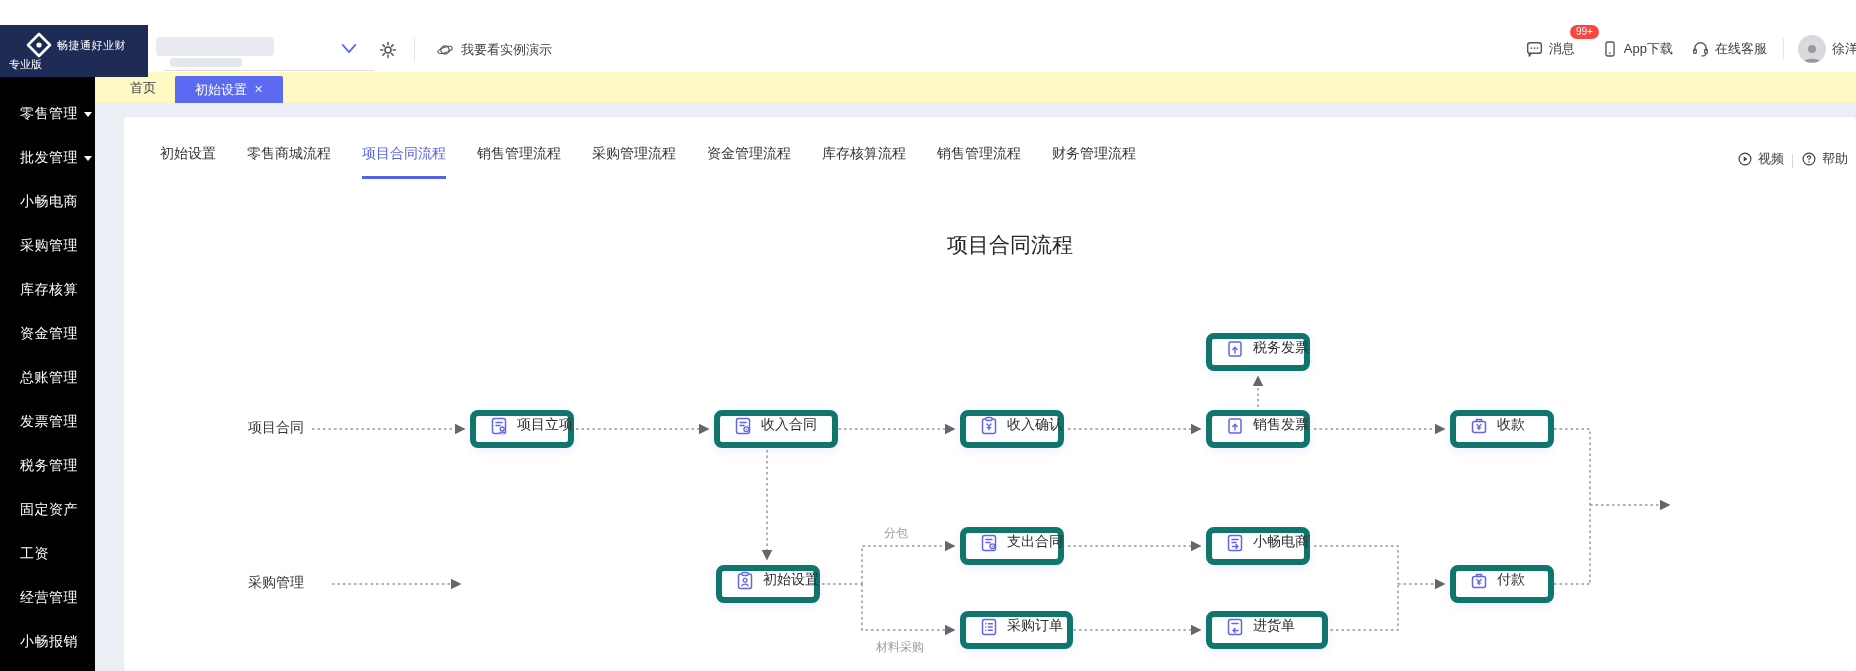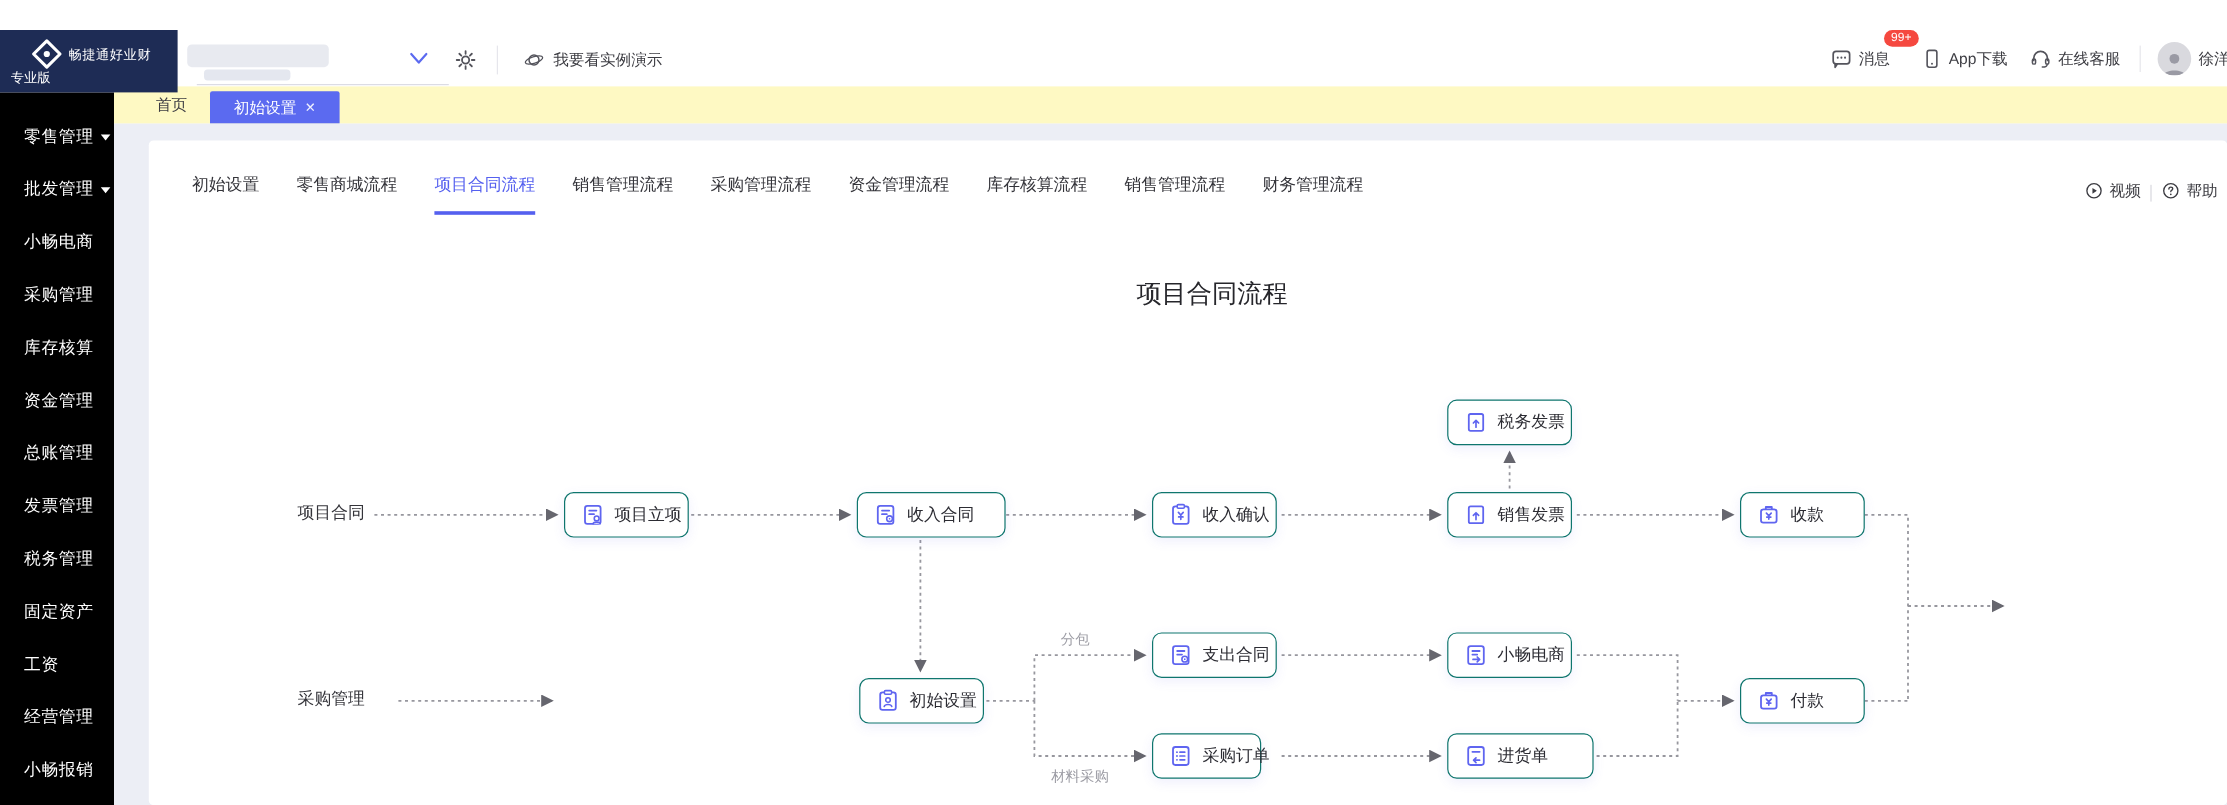--- a/index.html
+++ b/index.html
@@ -58,22 +58,22 @@
   .subtab{font-size:14px;color:#34343a;padding-bottom:13px;border-bottom:3px solid transparent;
           cursor:pointer;white-space:nowrap}
   .subtab.active{color:#5560ef;border-bottom-color:#5560ef}
   .help-controls{right:8px;top:33px;display:flex;align-items:flex-end;gap:8px;font-size:13px;color:#3c3c42}
   .hc{display:flex;align-items:center;gap:5px;cursor:pointer}
   .hc-sep{width:1px;height:14px;background:#d8d8de}
 
   .flow-title{left:886px;top:114px;transform:translateX(-50%);font-size:21px;font-weight:500;color:#26262b;white-space:nowrap}
 
   
-  .node{height:38px;background:#fff;border:1px solid #0f766e;border-radius:8px;
-        box-shadow:0 3px 10px rgba(95,101,240,.10);display:flex;align-items:center;gap:8px;
+  .node{height:38px;background:#fff;border:6px solid #0f766e;border-radius:8px;
+        box-shadow:0 3px 10px rgba(95,101,240,.10);display:flex;align-items:flex-start;gap:8px;
         padding-left:13px;box-sizing:border-box;cursor:pointer;z-index:2}
   .node .nlabel{font-size:14px;color:#2c2c33;white-space:nowrap}
   .nicon{width:20px;height:20px;color:#5f65f0;flex:0 0 auto}
   .row-label{font-size:14px;color:#34343a;text-align:center}
   .edge-label{font-size:12px;color:#9c9ca4;text-align:center;white-space:nowrap}
   .edges{left:0;top:0;width:1732px;height:554px;pointer-events:none}
 </style>
 </head>
 <body>
 
@@ -379,21 +379,21 @@
         <use href="#i-clip-user"></use>
       </svg>
     <span class="nlabel">初始设置</span>
   </div>
   <div class="abs node" style="left:1326px;top:448px;width:104px">
     <svg class="nicon">
         <use href="#i-money"></use>
       </svg>
     <span class="nlabel">付款</span>
   </div>
-  <div class="abs node" style="left:836px;top:494px;width:91px">
+  <div class="abs node" style="left:836px;top:494px;width:113px">
     <svg class="nicon">
         <use href="#i-clip-list"></use>
       </svg>
     <span class="nlabel">采购订单</span>
   </div>
   <div class="abs node" style="left:1082px;top:494px;width:122px">
     <svg class="nicon">
         <use href="#i-doc-in"></use>
       </svg>
     <span class="nlabel">进货单</span>

